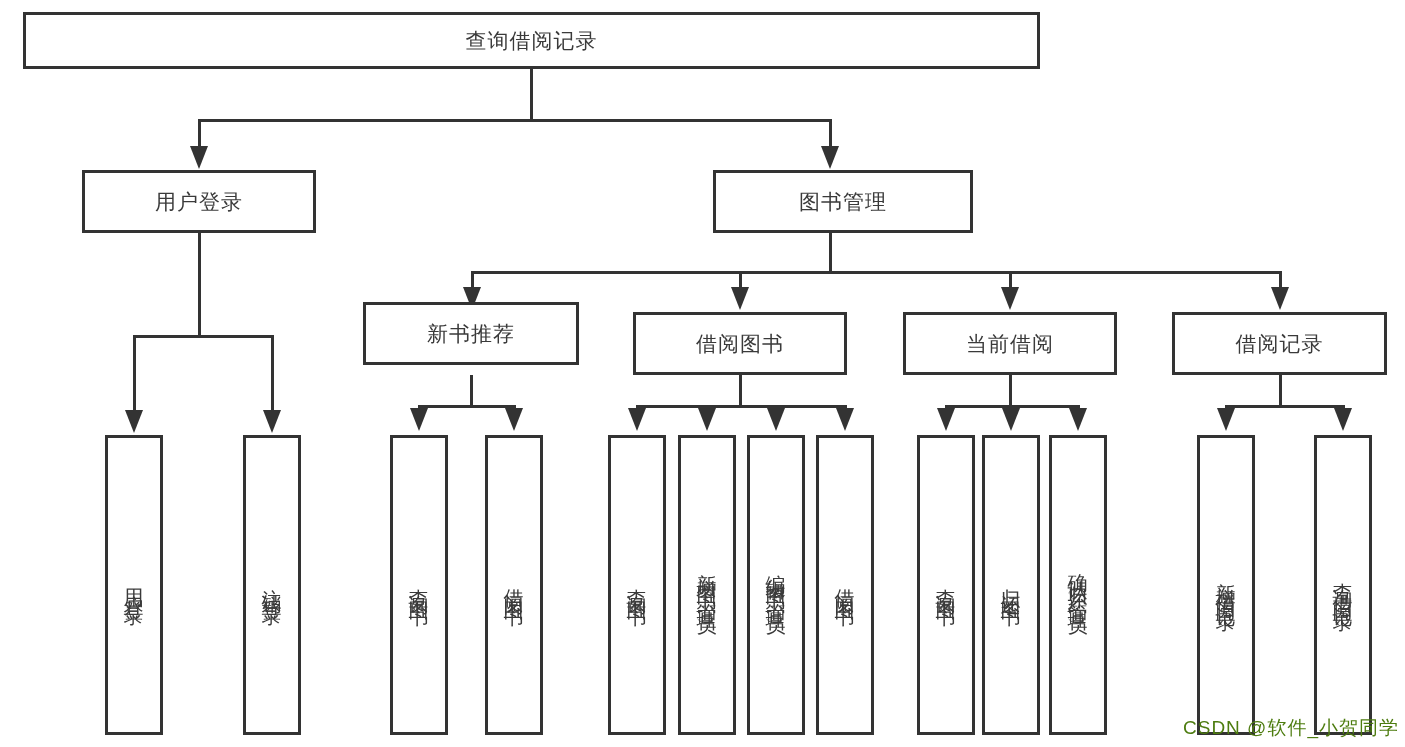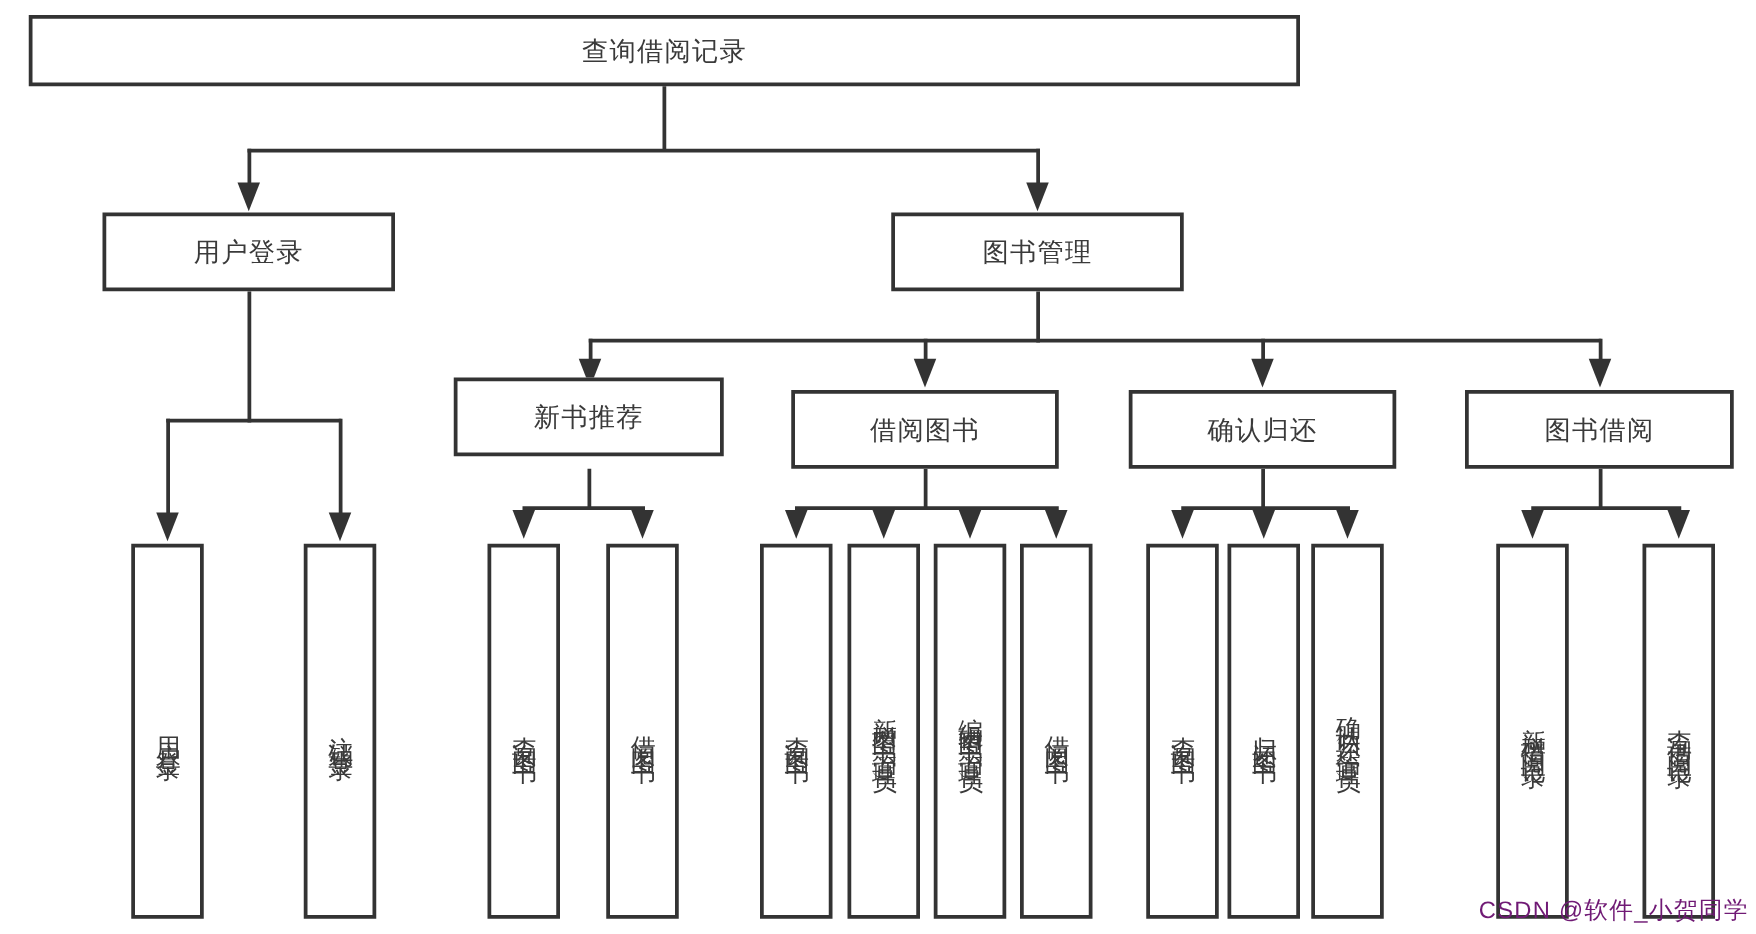--- a/index.html
+++ b/index.html
@@ -104,35 +104,35 @@
   <div class="arrow" style="left:1217px;top:408px"></div>
   <div class="arrow" style="left:1334px;top:408px"></div>
 
   <div class="box" style="left:23px;top:12px;width:1017px;height:57px">
     <span>查询借阅记录</span>
   </div>
 
   <div class="box" style="left:82px;top:170px;width:234px;height:63px">
     <span>用户登录</span>
   </div>
-  <div class="box" style="left:713px;top:170px;width:234px;height:63px">
+  <div class="box" style="left:713px;top:170px;width:260px;height:63px">
     <span>图书管理</span>
   </div>
 
   <div class="box" style="left:363px;top:302px;width:216px;height:63px">
     <span>新书推荐</span>
   </div>
   <div class="box" style="left:633px;top:312px;width:214px;height:63px">
     <span>借阅图书</span>
   </div>
   <div class="box" style="left:903px;top:312px;width:214px;height:63px">
-    <span>确认归还</span>
+    <span>当前借阅</span>
   </div>
   <div class="box" style="left:1172px;top:312px;width:215px;height:63px">
-    <span>图书借阅</span>
+    <span>借阅记录</span>
   </div>
 
   <div class="box leaf" style="left:105px;top:435px;width:58px;height:300px">
     <span>用户登录</span>
   </div>
   <div class="box leaf" style="left:243px;top:435px;width:58px;height:300px">
     <span>注销登录</span>
   </div>
 
   <div class="box leaf" style="left:390px;top:435px;width:58px;height:300px">
@@ -165,15 +165,15 @@
     <span>确认归还（管理员）</span>
   </div>
 
   <div class="box leaf" style="left:1197px;top:435px;width:58px;height:300px">
     <span>新增借阅记录</span>
   </div>
   <div class="box leaf" style="left:1314px;top:435px;width:58px;height:300px">
     <span>查询借阅记录</span>
   </div>
 
-  <div class="watermark" style="color: #701a75;">CSDN @软件_小贺同学</div>
+  <div class="watermark" style="color: #4d7c0f;">CSDN @软件_小贺同学</div>
 
 </div>
 
 </body></html>

